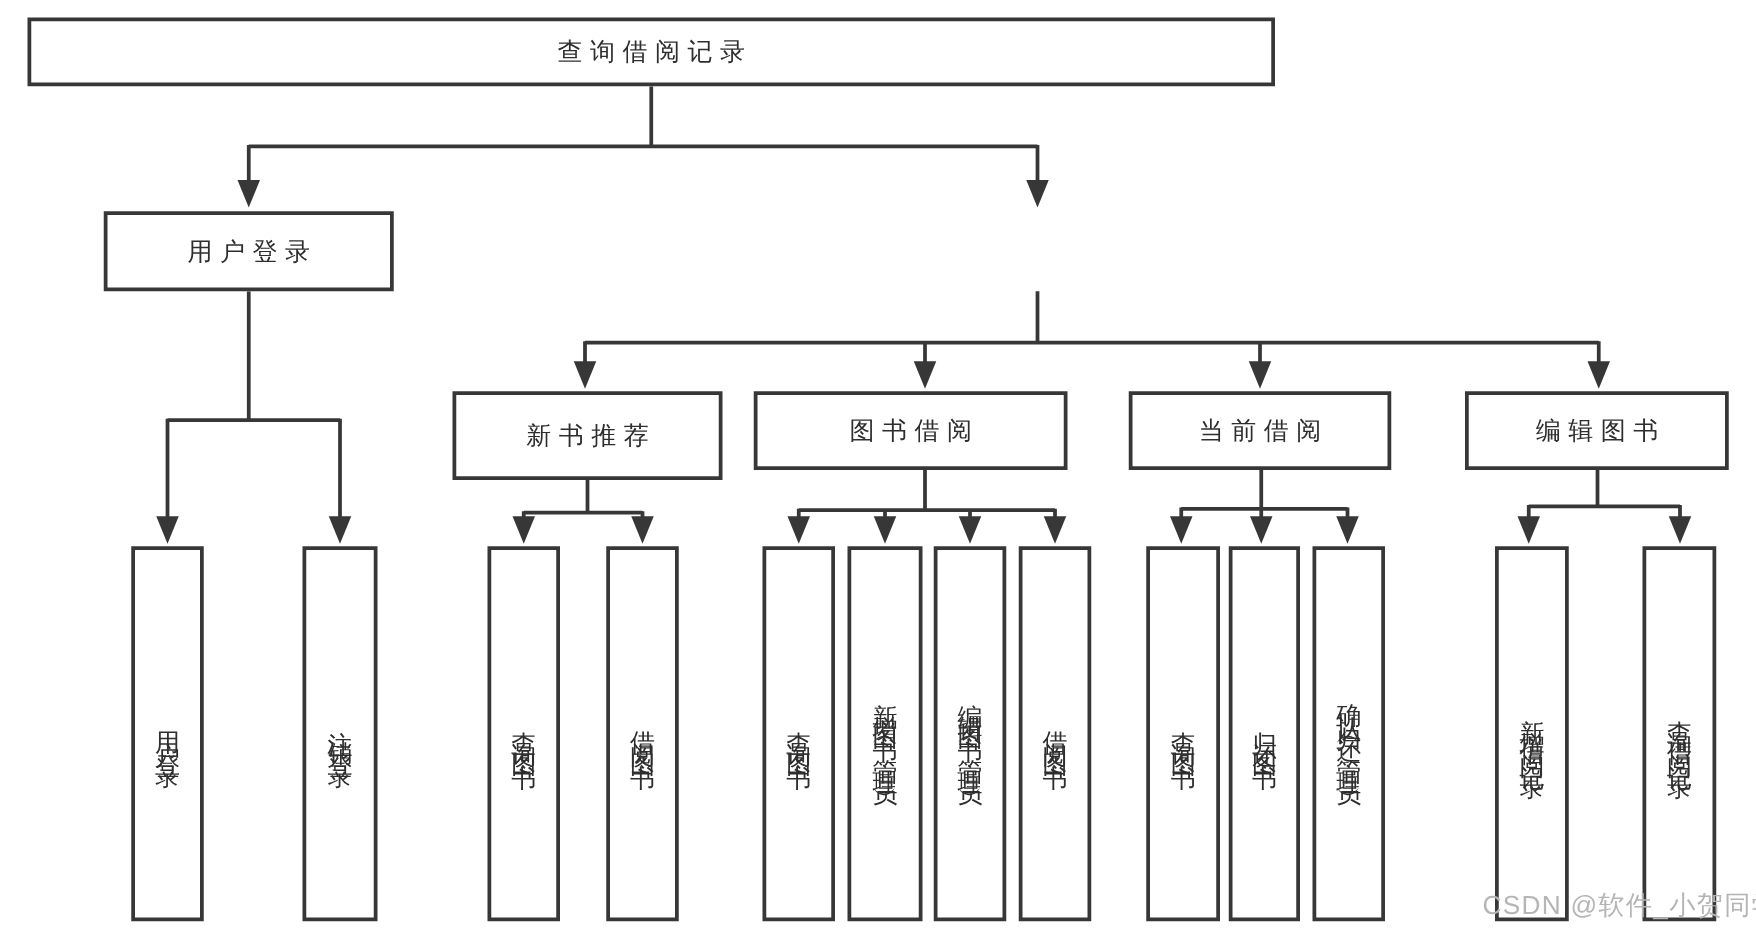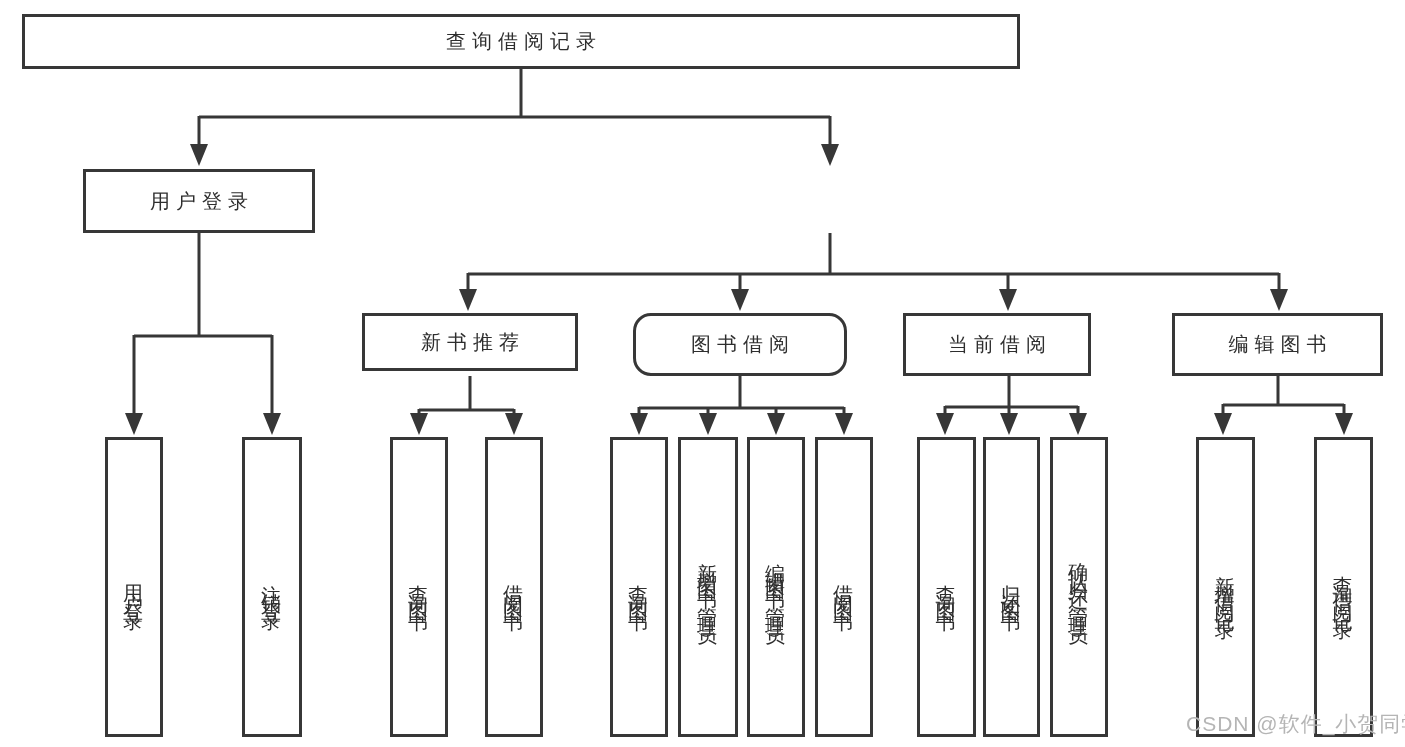--- a/index.html
+++ b/index.html
@@ -101,23 +101,23 @@
       <polygon points="1078,435 1069,413 1087,413"></polygon>
       <polygon points="1223,435 1214,413 1232,413"></polygon>
       <polygon points="1344,435 1335,413 1353,413"></polygon>
     </g>
   </svg>
 
   <div class="box h-box" style="left:22px; top:14px; width:998px; height:55px;">查询借阅记录</div>
 
   <div class="box h-box" style="left:83px; top:169px; width:232px; height:64px;">用户登录</div>
 
-  <div class="box h-box" style="left:362px; top:313px; width:216px; height:58px;">新书推荐</div>
-  <div class="box h-box" style="left:633px; top:313px; width:214px; height:63px;border-radius:18px;">图书借阅</div>
-  <div class="box h-box" style="left:903px; top:313px; width:188px; height:63px;">当前借阅</div>
+  <div class="box h-box" style="left:362px; top:313px; width:216px; height:71px;">新书推荐</div>
+  <div class="box h-box" style="left:603px; top:313px; width:251px; height:63px;">图书借阅</div>
+  <div class="box h-box" style="left:903px; top:313px; width:210px; height:63px;">当前借阅</div>
   <div class="box h-box" style="left:1172px; top:313px; width:211px; height:63px;">编辑图书</div>
 
   <div class="box v-box" style="left:105px; top:437px; width:58px; height:300px;">用户登录</div>
   <div class="box v-box" style="left:242px; top:437px; width:60px; height:300px;">注销登录</div>
 
   <div class="box v-box" style="left:390px; top:437px; width:58px; height:300px;">查询图书</div>
   <div class="box v-box" style="left:485px; top:437px; width:58px; height:300px;">借阅图书</div>
 
   <div class="box v-box" style="left:610px; top:437px; width:58px; height:300px;">查询图书</div>
   <div class="box v-box" style="left:678px; top:437px; width:60px; height:300px;">新增图书（管理员）</div>

